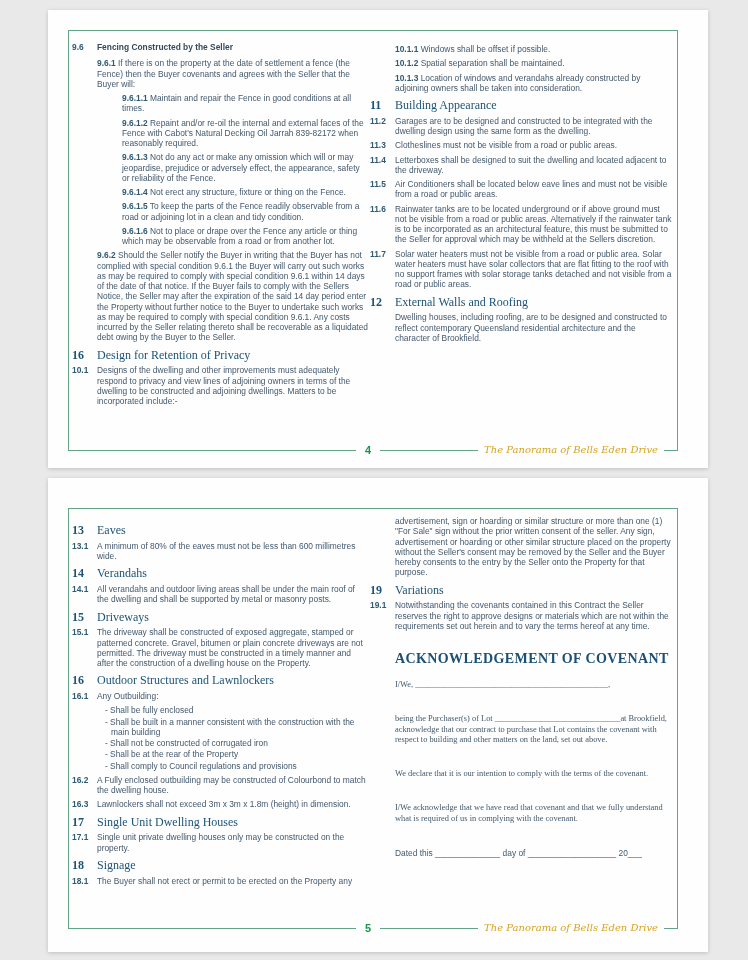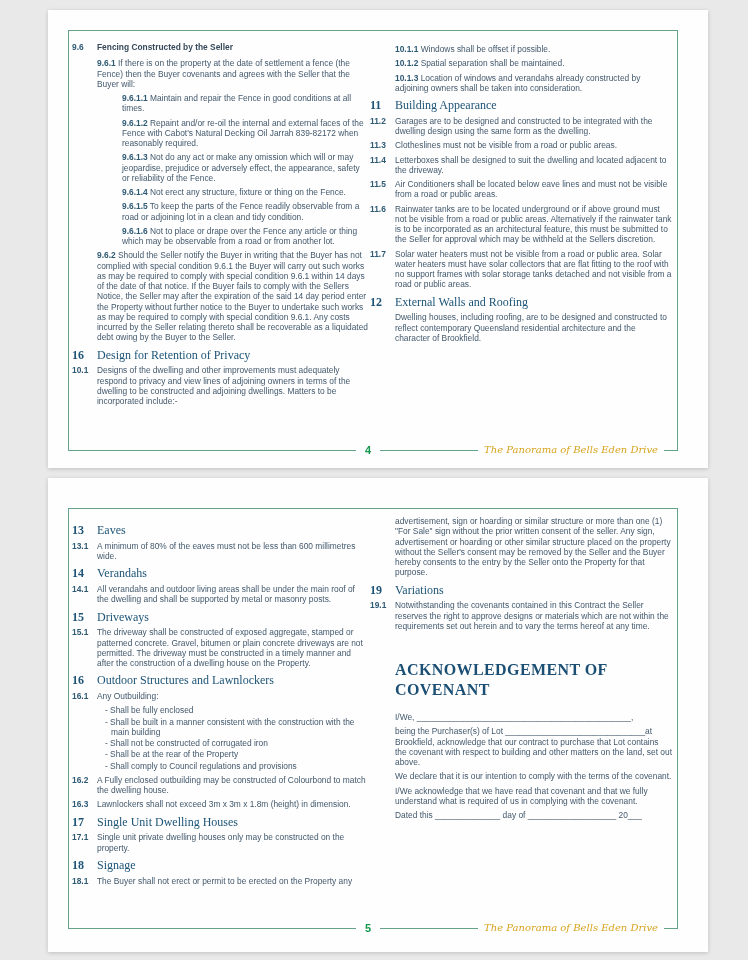--- a/index.html
+++ b/index.html
@@ -29,43 +29,43 @@
   .col-l { left:24px; width:296px; }
   .col-r { left:322px; width:302px; }
   #page-4 .col-l { top:32px; }
   #page-4 .col-r { top:34px; }
   #page-5 .col-l { top:40px; }
   #page-5 .col-r { top:38px; }
 
   .blk { margin-bottom:4px; }
   .ind1 { padding-left:25px; }
   .ind2 { padding-left:50px; }
-  .gap { margin-bottom:4px; }
+  .gap { margin-bottom:24px;font-family:Liberation Serif, serif; }
 
   .inum, .hnum { font-weight:bold; color:#2f5a74; }
   .hang { position:relative; padding-left:25px; }
   .hang .hnum { position:absolute; left:0; top:0; }
   .hang.hb .htext { font-weight:bold; color:#36495a; }
   .hang.hb { margin-bottom:6px; }
 
   .sec-h {
     display:flex; align-items:baseline;
     margin:6px 0 3px;
     color:#1c5376;
     font-family:"Liberation Serif", serif;
     line-height:1.15;
   }
   .sec-h .n { width:25px; font-weight:bold; font-size:12px; flex:none; }
   .sec-h .t { font-size:12px; }
 
   .ack-h {
     font-family:"Liberation Serif", serif;
-    font-weight:bold; font-size:16px; letter-spacing:.4px;
+    font-weight:bold; font-size:14px; letter-spacing:.4px;
     color:#1c4f74; padding-left:25px;
-    margin:29px 0 13px;
+    margin:19px 0 13px;
   }
 
   .bullets { padding-left:33px; }
   .bullet { padding-left:6px; text-indent:-6px; margin-bottom:1px; }
 
   .footer {
     position:absolute; left:20px; right:30px;
     display:flex; align-items:center;
   }
   #page-4 .footer { top:434px; }

